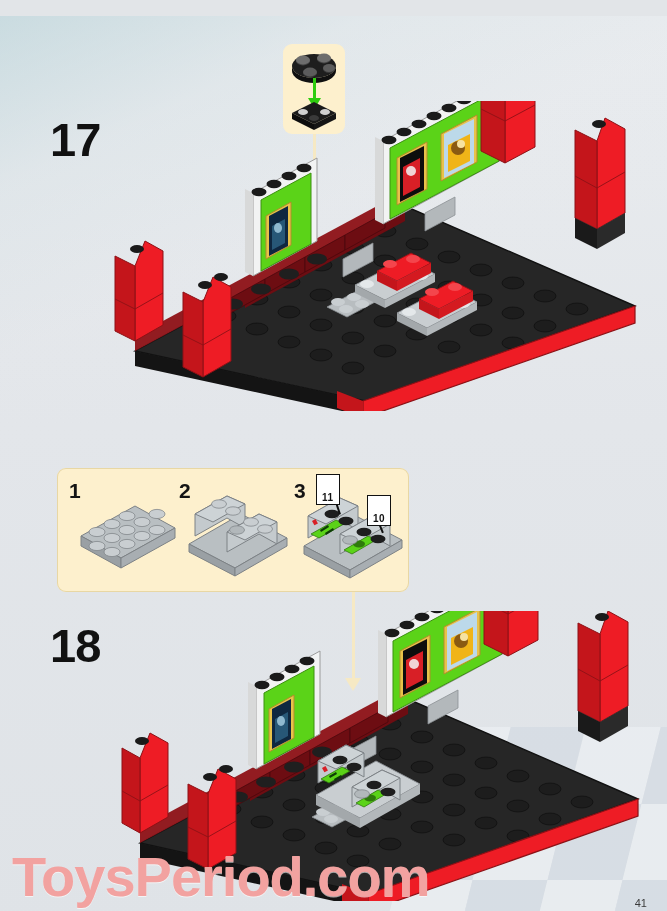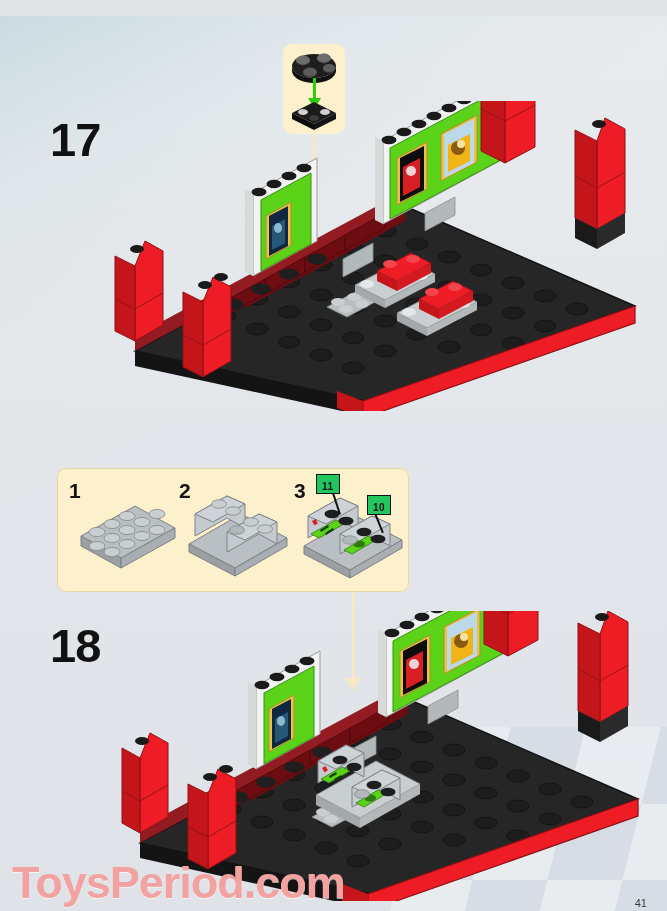--- a/index.html
+++ b/index.html
@@ -37,39 +37,39 @@
   }
   #step17num{left:50px;top:100px;}
   #step18num{left:50px;top:606px;text-align:right;}
 
   
   .pagenum{position:absolute;right:20px;bottom:18px;font-size:11px;color:#3b3b3b;margin-left:12px;}
 
   
   .watermark{
     position:absolute;left:12px;bottom:18px;
-    font-size:45px;font-weight:bold;color:#f2a2a0;
+    font-size:56px;font-weight:bold;color:#f2a2a0;
     letter-spacing:-1px;white-space:nowrap;
     text-shadow:0 1px 0 rgba(255,255,255,.6);
   }
 
   
   .subpanel{
     position:absolute;left:57px;top:452px;width:352px;height:124px;
     background:#fdf0cd;border-radius:9px;
     box-shadow:0 0 0 1px rgba(230,212,160,.9) inset;
   }
   .subnum{
     position:absolute;font-weight:bold;color:#141414;font-size:21px;line-height:1;
   }
   
   .flaglabel{
-    position:absolute;background:#22c55e;border:1.6px solid #111;
+    position:absolute;background:#ffffff;border:1.6px solid #111;
     font-size:10px;font-weight:bold;color:#111;
-    padding:6px 5px 0 5px;line-height:12px;letter-spacing:.5px;
+    padding:17px 5px 0 5px;line-height:12px;letter-spacing:.5px;
     z-index:6;
   }
   .leader{position:absolute;background:#111;z-index:5;transform-origin:top left;}
 
   
   .flowline{position:absolute;background:#f6e9c4;}
   .flowhead{
     position:absolute;width:0;height:0;
     border-left:8px solid transparent;border-right:8px solid transparent;
     border-top:13px solid #f6e9c4;

